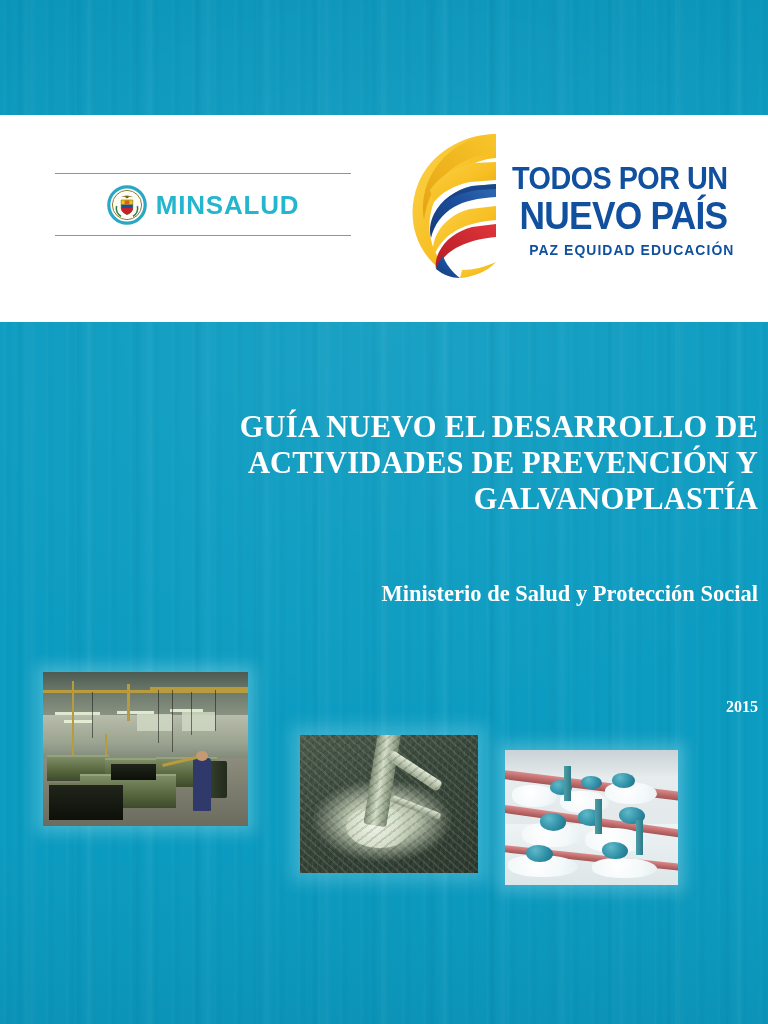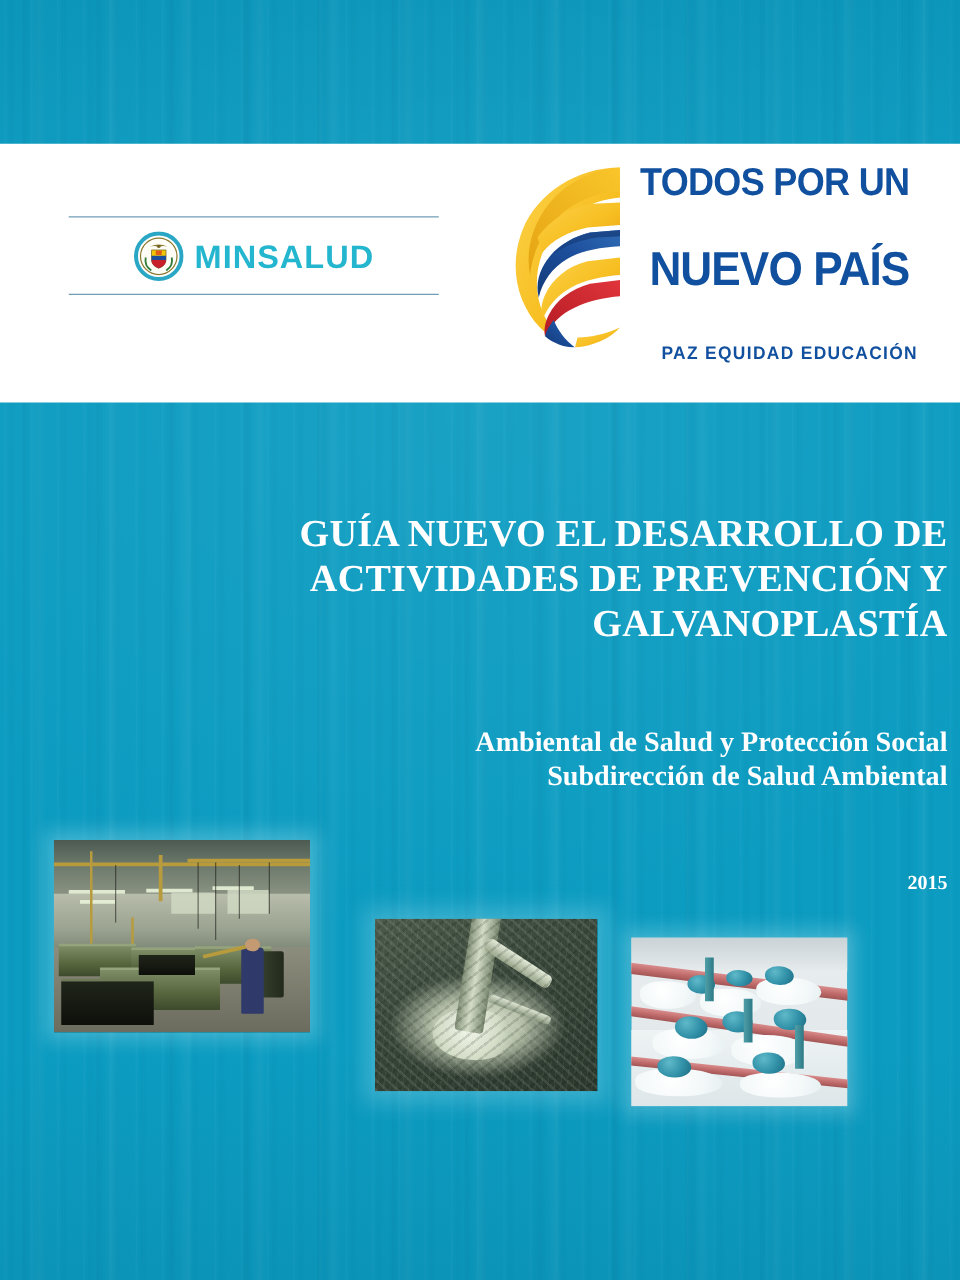--- a/index.html
+++ b/index.html
@@ -96,21 +96,20 @@
     display:flex;
     align-items:center;
   }
   #tpnp-mark { width:106px; height:150px; flex:0 0 106px; }
   #tpnp-text {
     margin-left:6px;
     display:flex;
     flex-direction:column;
     justify-content:center;
     padding-top:14px;
-    gap:33px;
   }
   .tpnp-line {
     font-family:"Liberation Sans", sans-serif;
     font-weight:bold;
     color:#11509e;
     line-height:1.0;
     white-space:nowrap;
     transform:scaleX(.93);
     transform-origin:left center;
   }
@@ -361,22 +360,21 @@
   </div>
 
   <h1 id="doc-title" style="position: absolute; right: 10px; top: 409px; width: 545px; text-align: right; z-index: 3;">
     <span class="tline">GUÍA NUEVO EL DESARROLLO DE</span>
     <span class="tline">ACTIVIDADES DE PREVENCIÓN Y</span>
     <span class="tline">GALVANOPLASTÍA</span>
   </h1>
   <div id="title-block"></div>
 
   <div id="issuer-block">
-    <span class="issuer-line">Ambiental de Salud y Protección Social</span>
-    <span class="issuer-line">Subdirección de Salud Ambiental</span>
+    <span class="issuer-line">Ministerio de Salud y Protección Social</span>
   </div>
 
   <div id="year">2015</div>
 
   <div class="photo" id="photo-plant">
     <div class="scene">
       <div id="p1-ceiling"></div>
       <div id="p1-wall"></div>
       <div id="p1-floor"></div>
 

